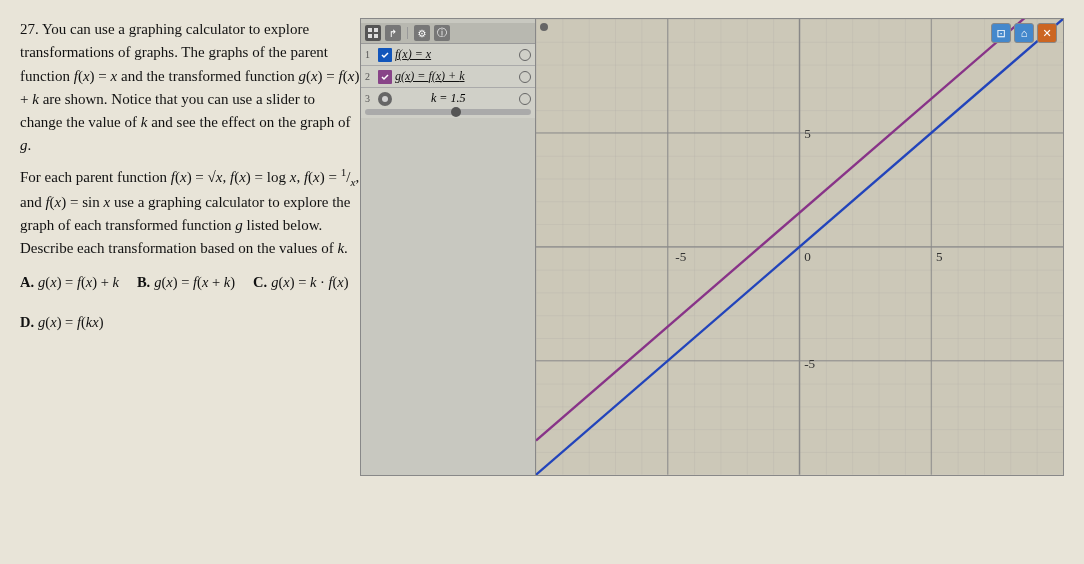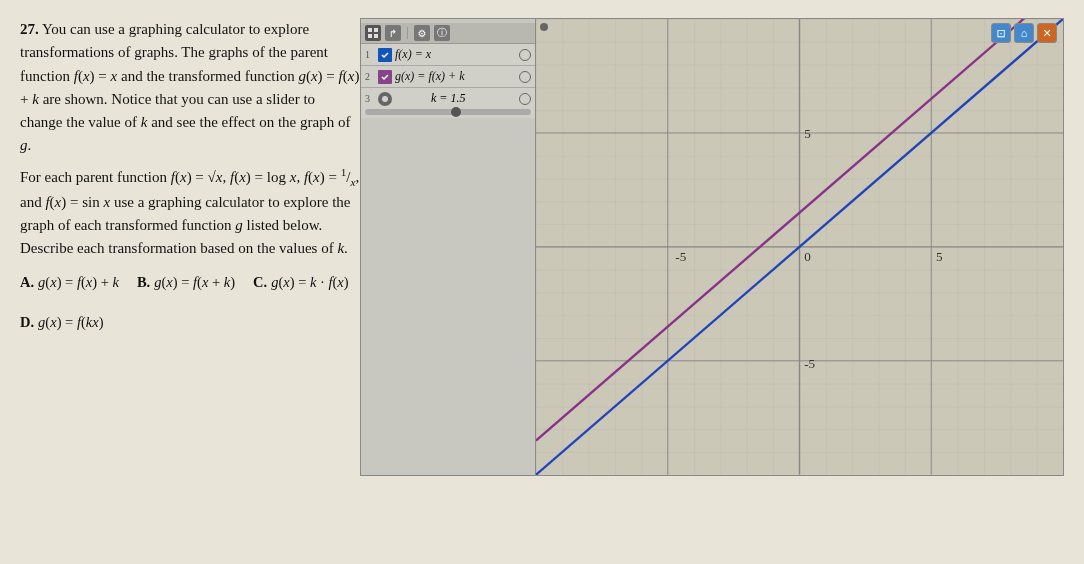--- a/index.html
+++ b/index.html
@@ -20,21 +20,21 @@
       gap: 0;
     }
     .text-section {
       width: 340px;
       flex-shrink: 0;
       font-size: 15px;
       line-height: 1.55;
       color: #111;
     }
     .problem-number {
-      font-weight: bold;
+      font-weight: normal;
       font-size: 15px;
     }
     .text-section p {
       margin-bottom: 6px;
     }
     .answers-row {
       display: flex;
       flex-direction: row;
       gap: 18px;
       margin-top: 10px;
@@ -123,20 +123,21 @@
       justify-content: center;
     }
     .row-checkbox.purple {
       background: #884488;
     }
     .row-formula {
       font-style: italic;
       font-size: 12px;
       flex: 1;
       color: #111;
+      text-decoration: underline;
     }
     .row-circle {
       width: 12px;
       height: 12px;
       border-radius: 50%;
       border: 1.5px solid #666;
       flex-shrink: 0;
     }
     .slider-row {
       display: flex;

